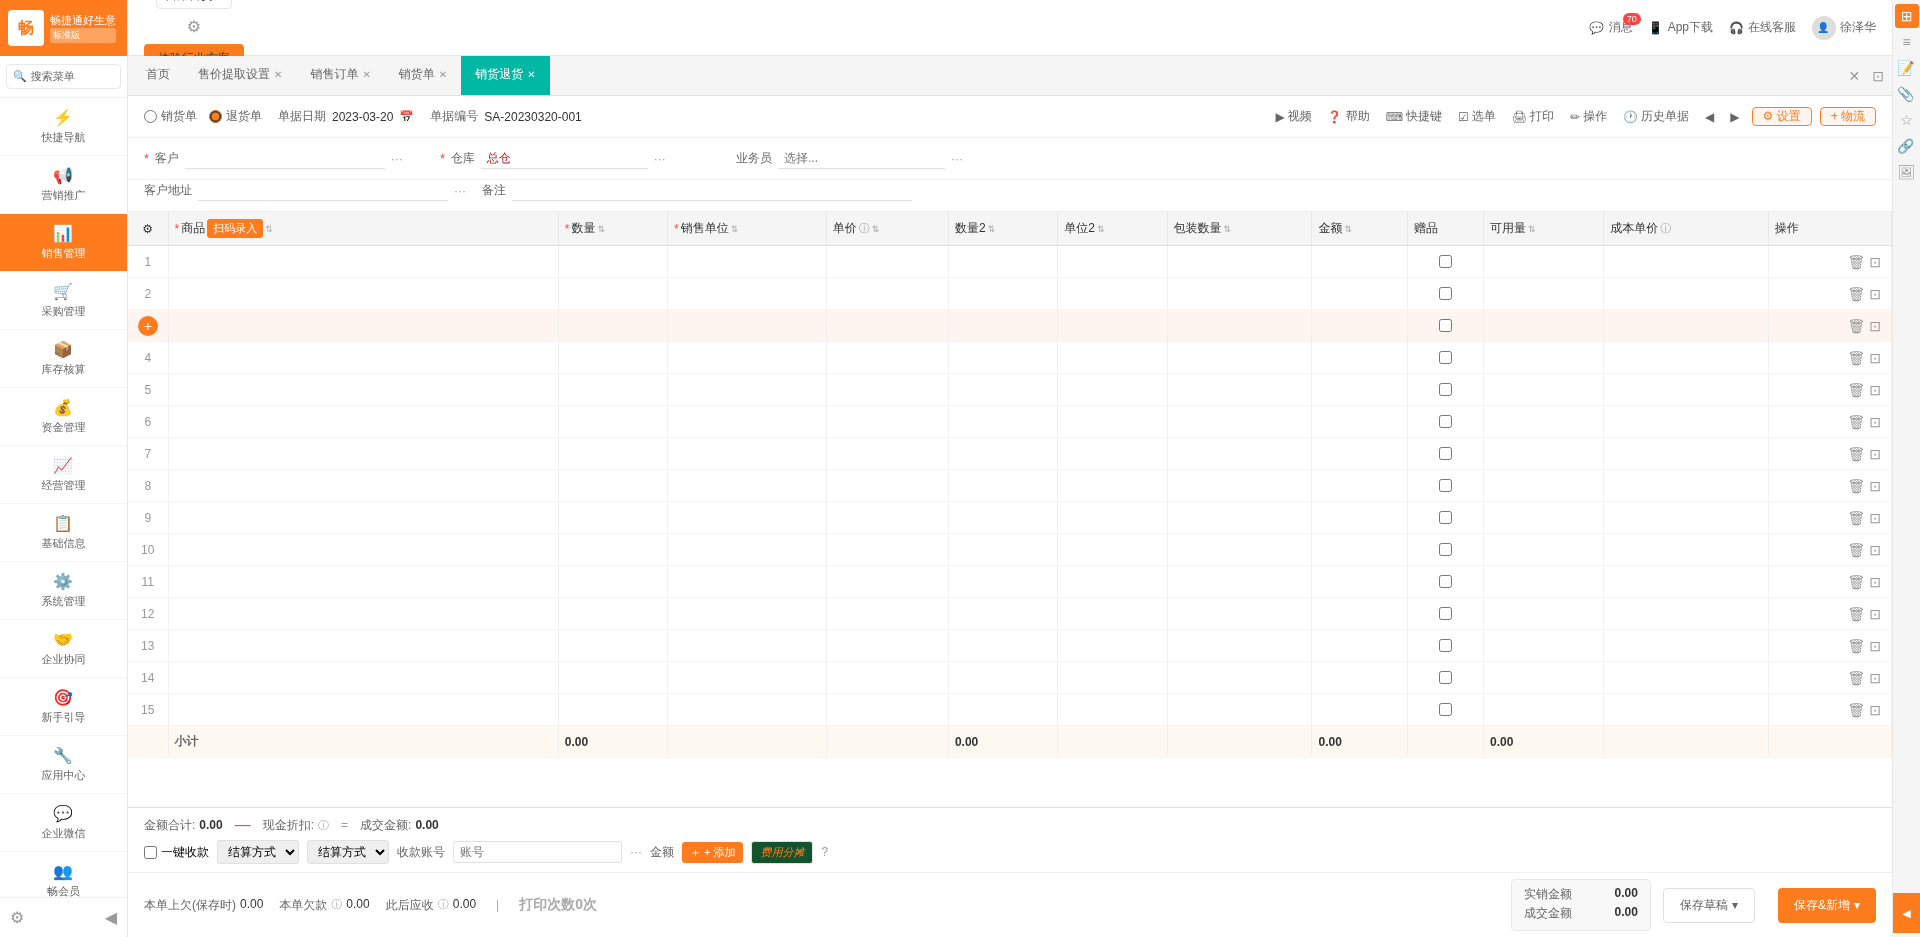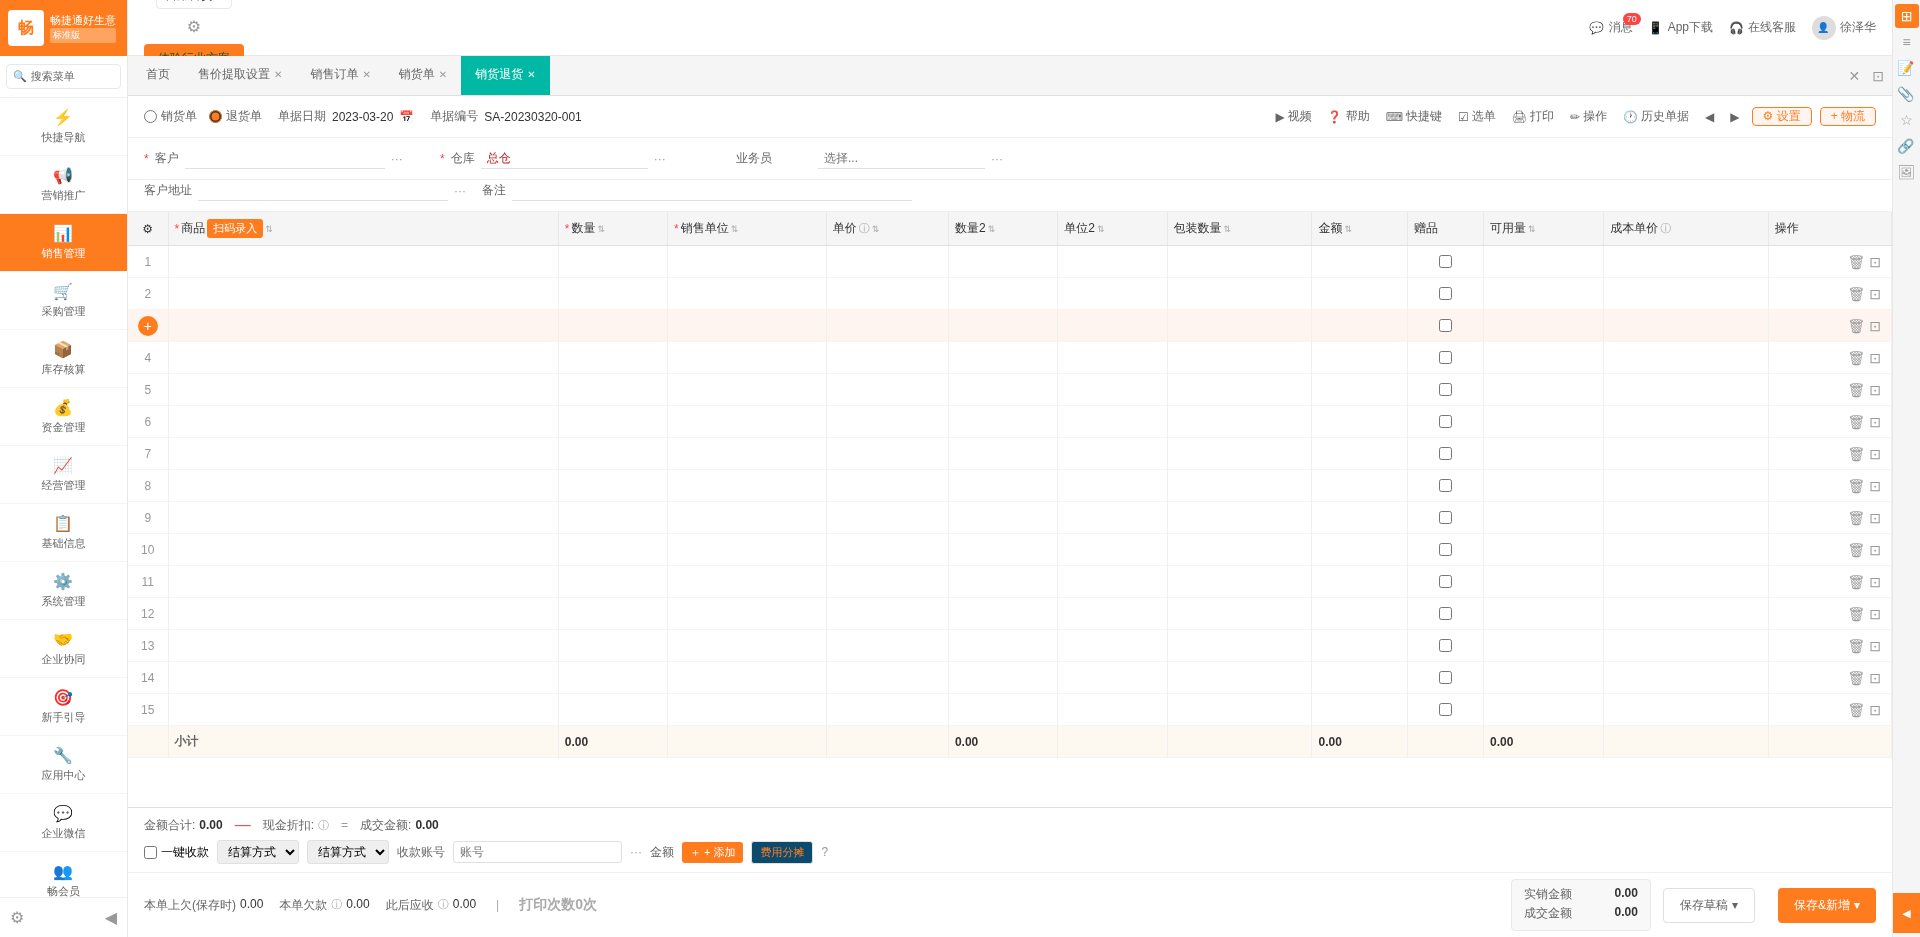--- a/index.html
+++ b/index.html
@@ -91,21 +91,21 @@
     .bottom-row1 { display: flex; align-items: center; gap: 12px; font-size: 12px; color: #666; margin-bottom: 6px; }
     .amount-field { display: flex; align-items: center; gap: 4px; }
     .amount-separator { color: #ff4444; font-size: 16px; }
     .amount-eq { color: #999; }
     .amount-val { color: #333; font-weight: bold; }
     .bottom-row2 { display: flex; align-items: center; gap: 8px; font-size: 12px; }
     .bottom-checkbox { display: flex; align-items: center; gap: 4px; }
     .bottom-input { border: 1px solid #e0e0e0; border-radius: 3px; padding: 3px 6px; font-size: 12px; min-width: 80px; }
     .bottom-select { border: 1px solid #e0e0e0; border-radius: 3px; padding: 3px 6px; font-size: 12px; }
     .add-fee-btn { background: #ff7c1e; color: #fff; border: none; border-radius: 3px; padding: 3px 8px; font-size: 11px; cursor: pointer; display: flex; align-items: center; gap: 3px; }
-    .split-btn { background: #0c4a6e; border: 1px solid #e0e0e0; border-radius: 3px; padding: 3px 8px; font-size: 11px; cursor: pointer; color: #ff7c1e; }
+    .split-btn { background: #14532d; border: 1px solid #e0e0e0; border-radius: 3px; padding: 3px 8px; font-size: 11px; cursor: pointer; color: #ff7c1e; font-style: italic; }
     .help-icon { color: #999; cursor: pointer; }
 
     
     .bottom-summary { padding: 6px 16px; display: flex; align-items: center; justify-content: space-between; flex-shrink: 0; background: #fff; border-top: 1px solid #f0f0f0; }
     .summary-box { background: #f8f8f8; border: 1px solid #e8e8e8; border-radius: 4px; padding: 6px 12px; min-width: 140px; }
     .summary-row { display: flex; justify-content: space-between; gap: 20px; font-size: 12px; color: #666; margin-bottom: 2px; }
     .summary-val { color: #333; font-weight: bold; }
     .btn-group { display: flex; gap: 23px; }
     .btn-draft { background: #fff; border: 1px solid #e0e0e0; border-radius: 4px; padding: 8px 16px; font-size: 12px; cursor: pointer; color: #666; display: flex; align-items: center; gap: 4px; }
     .btn-save { background: #ff7c1e; color: #fff; border: none; border-radius: 4px; padding: 8px 16px; font-size: 12px; cursor: pointer; display: flex; align-items: center; gap: 4px; }
@@ -336,21 +336,21 @@
         <span class="field-dots">···</span>
       </div>
       <div class="field-group">
         <span class="field-required">*</span>
         <span class="field-label">仓库</span>
         <input class="field-input" value="总仓" style="min-width: 120px;">
         <span class="field-dots">···</span>
       </div>
       <div class="field-group">
         <span class="field-label">业务员</span>
-        <input class="field-input" placeholder="选择..." style="min-width: 160px; margin-left: 40px;">
+        <input class="field-input" placeholder="选择..." style="min-width: 160px;">
         <span class="field-dots">···</span>
       </div>
     </div>
     <div class="form-fields" style="border-top:none; padding-top:0;">
       <div class="field-group">
         <span class="field-label">客户地址</span>
         <input class="field-input" style="min-width: 250px;">
         <span class="field-dots">···</span>
       </div>
       <div class="field-group">

